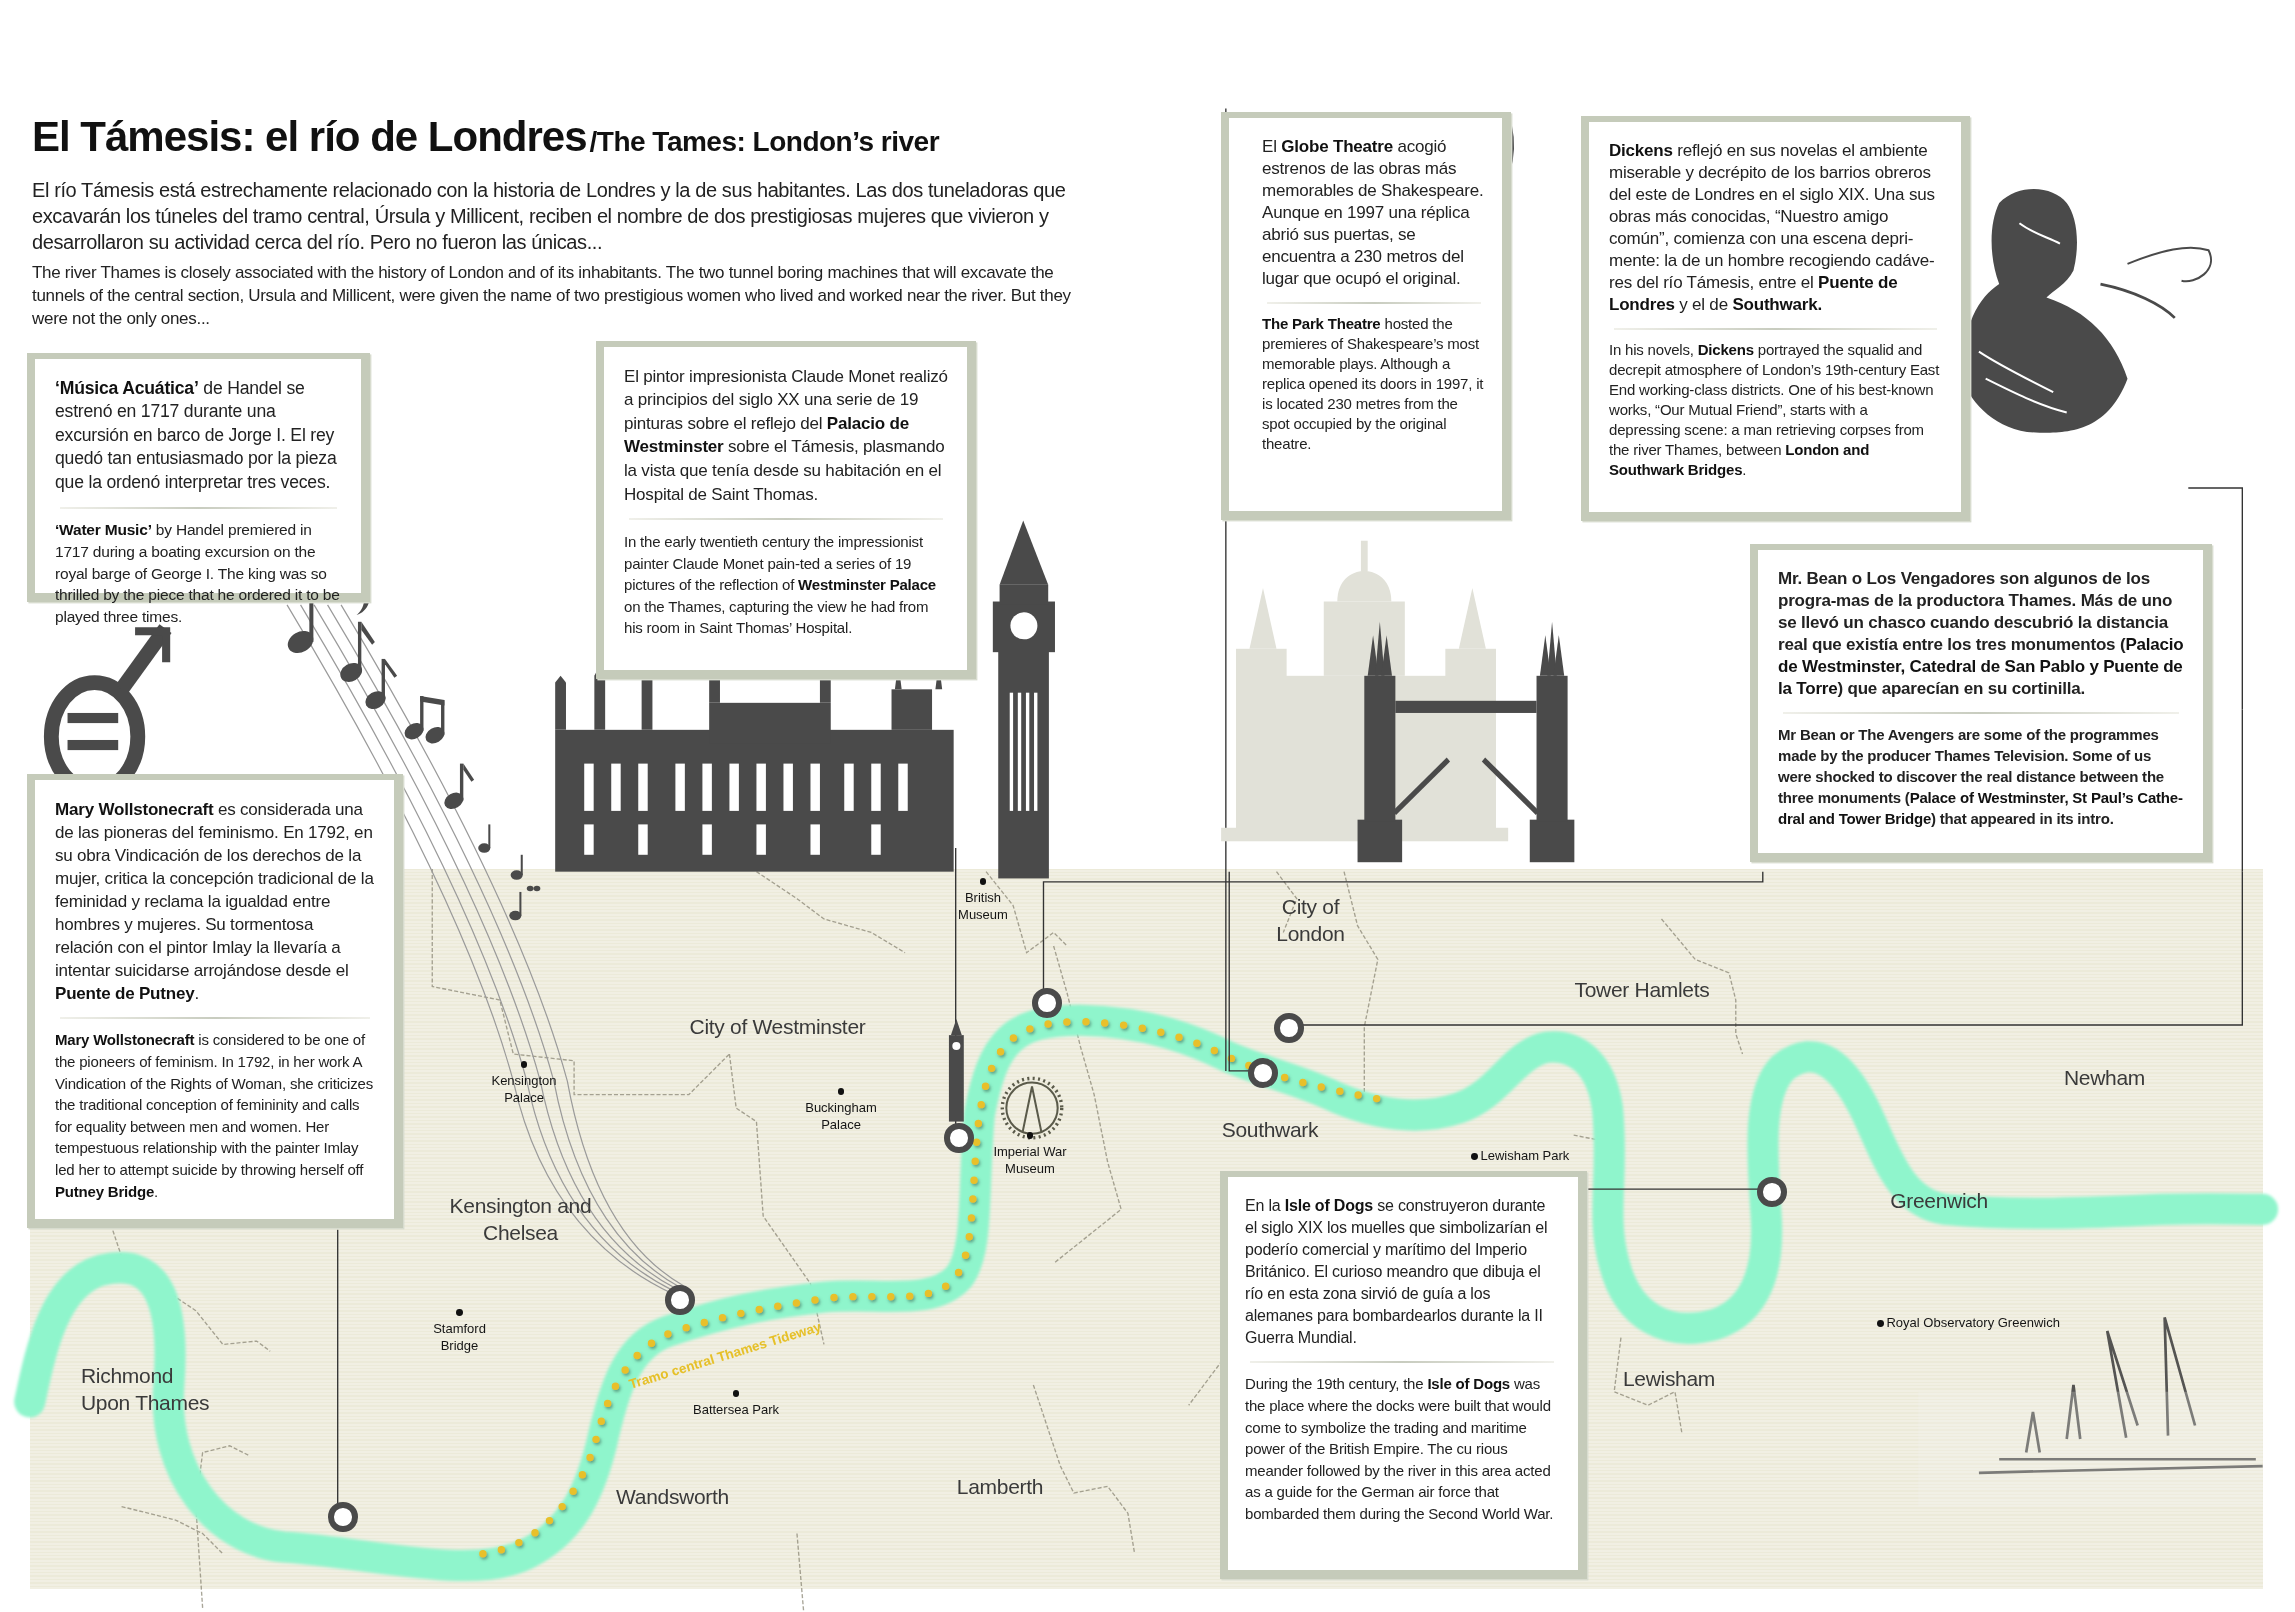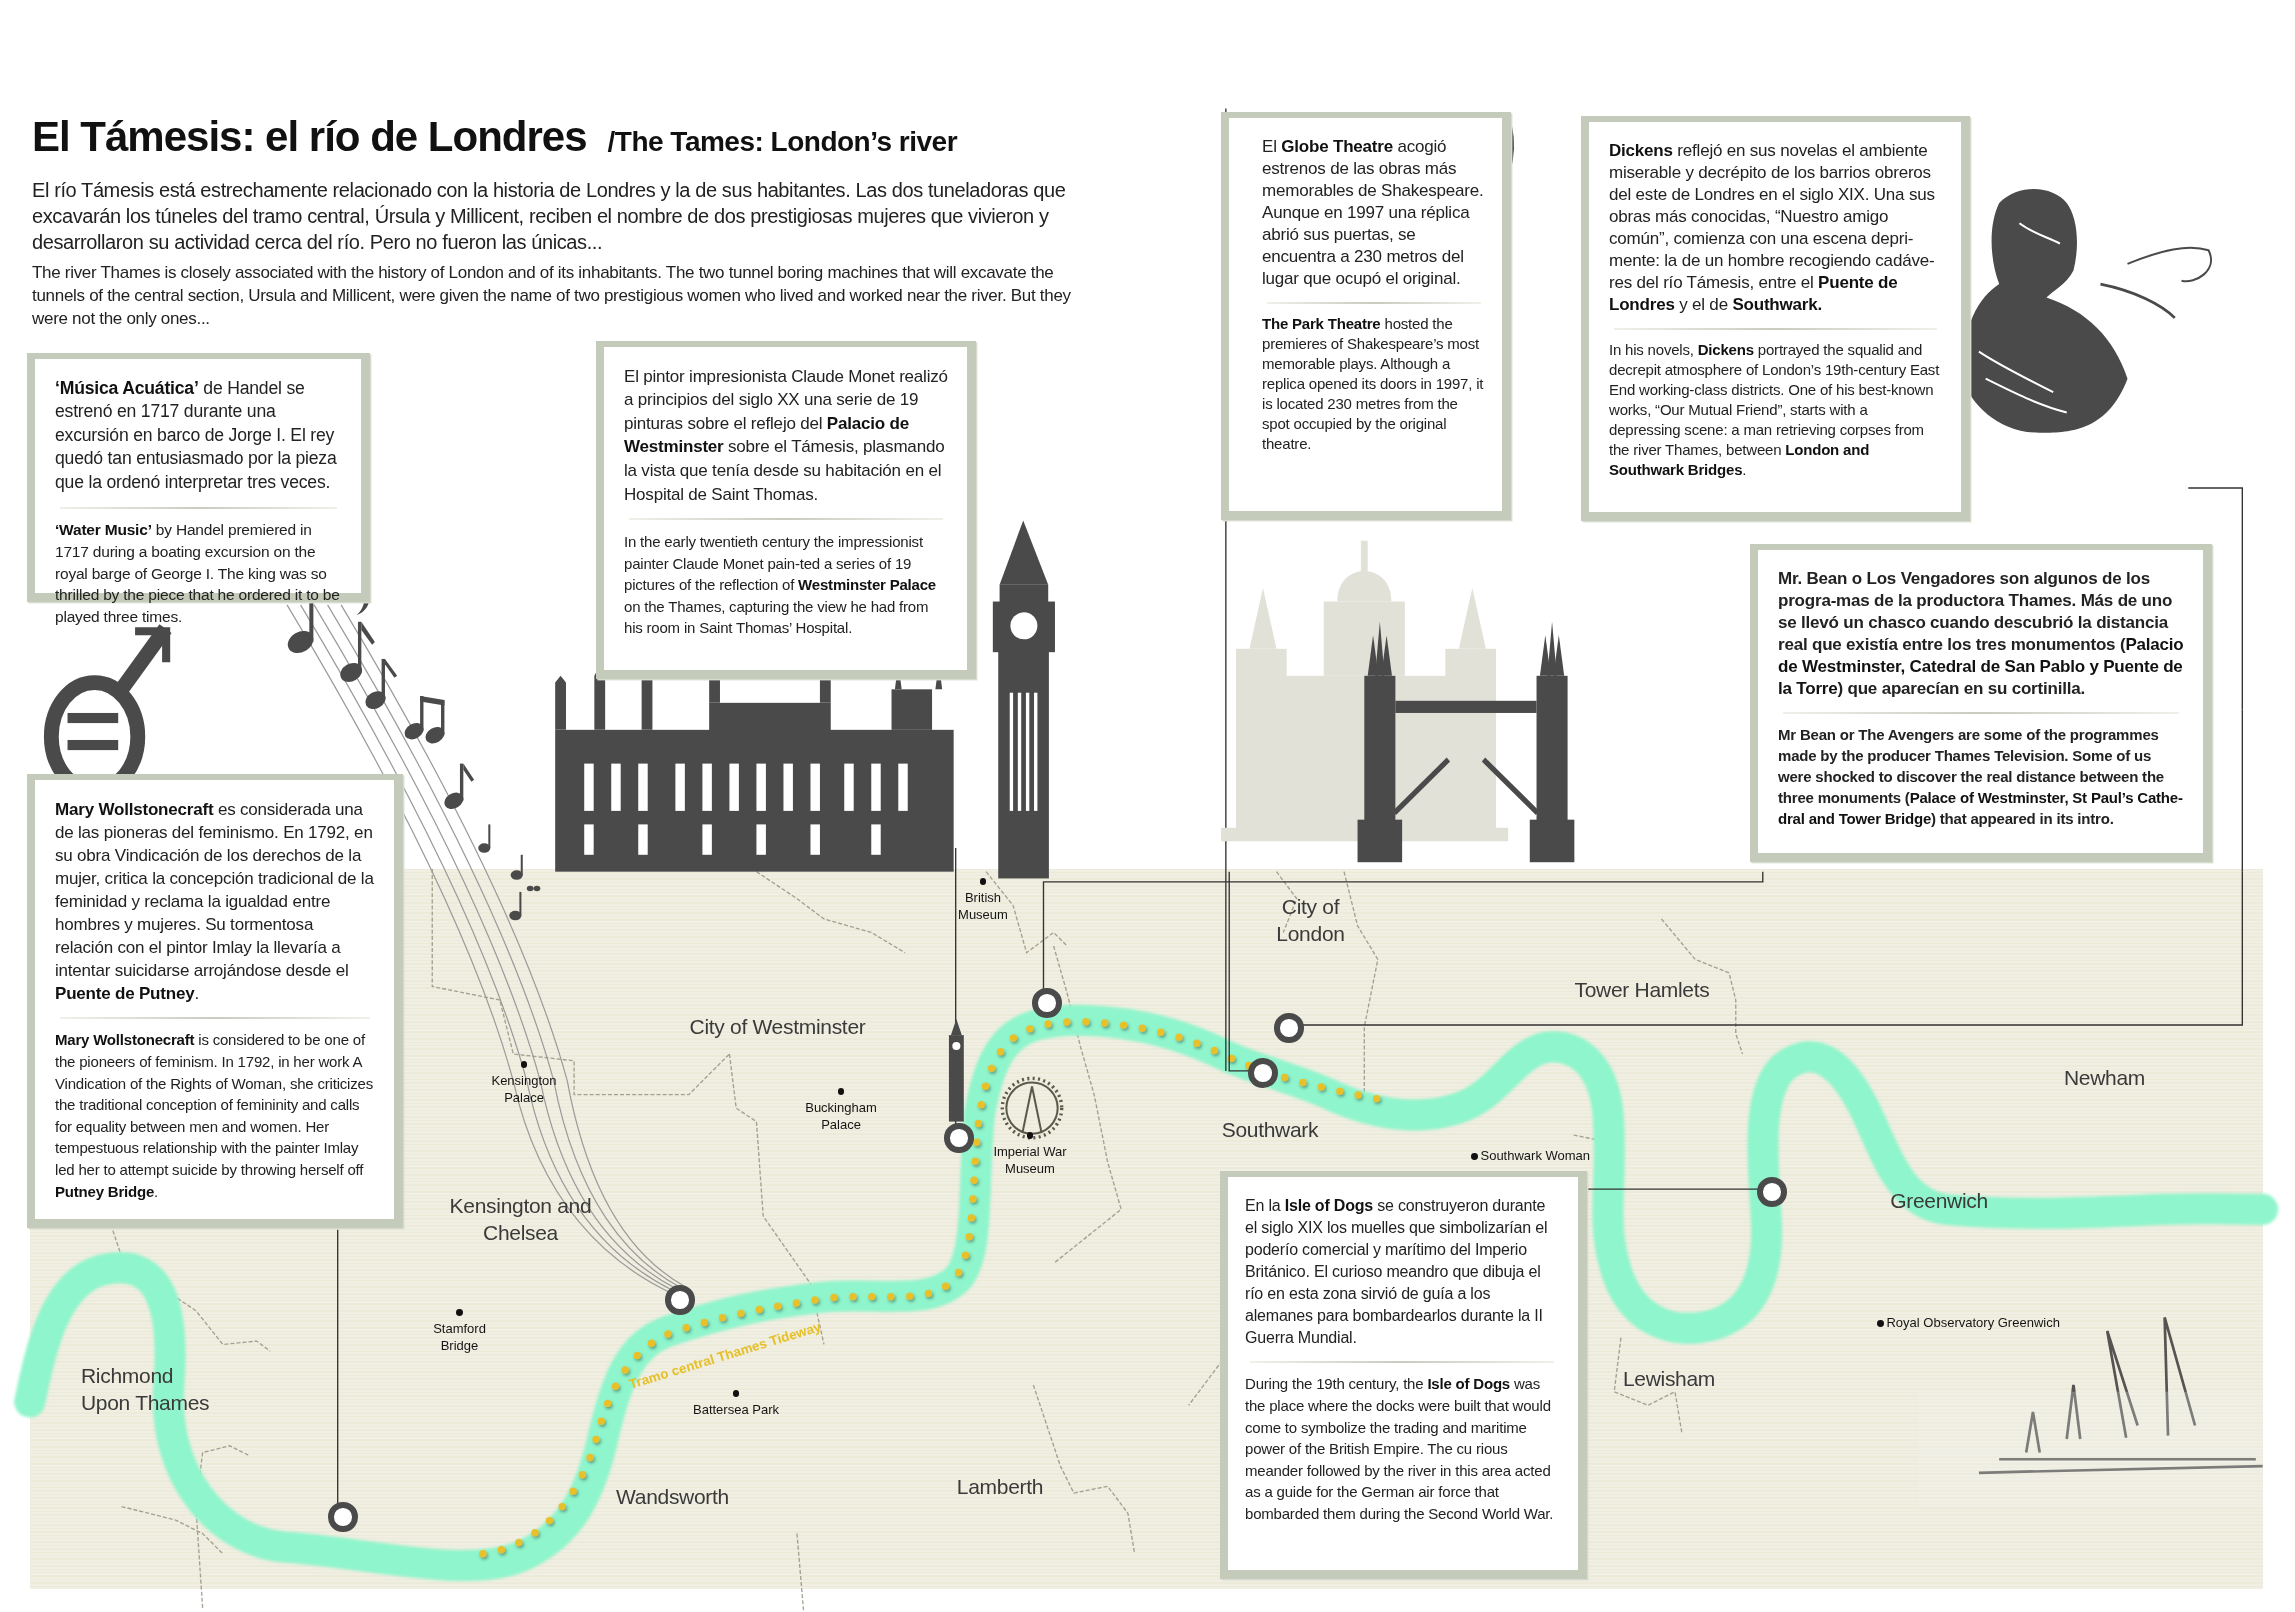--- a/index.html
+++ b/index.html
@@ -2,21 +2,21 @@
 <html style="font-size:10.8px"><head>
 <meta charset="utf-8">
 <style>
   html,body{margin:0;padding:0;background:#ffffff;}
   body{width:2295px;height:1613px;position:relative;overflow:hidden;
        font-family:"Liberation Sans","DejaVu Sans",sans-serif;color:#1f1f1f;}
   .abs{position:absolute;}
   
   .title-row{left:32px;top:113px;white-space:nowrap;}
   .title-main{font-size:42px;font-weight:bold;letter-spacing:-1px;color:#111;}
-  .title-sub{font-size:28px;font-weight:bold;letter-spacing:-0.5px;color:#111;margin-left:21px;}
+  .title-sub{font-size:28px;font-weight:bold;letter-spacing:-0.5px;color:#111;margin-left:3px;}
   .intro-es{left:32px;top:177px;width:1054px;font-size:20px;line-height:26px;color:#222;letter-spacing:-0.4px;}
   .intro-en{left:32px;top:261px;width:1054px;font-size:17px;line-height:23px;color:#222;letter-spacing:-0.3px;}
   
   .map{left:30px;top:869px;width:2233px;height:720px;
        background:repeating-linear-gradient(0deg,#f1efe3 0px,#f1efe3 2px,#ecead9 2px,#ecead9 3.4px);}
   
   .box{position:absolute;background:#ffffff;border:9.5px solid #c5cbba;border-left-width:8px;border-top-width:6.8px;
        box-shadow:1.4px 1.4px 0 #d8dccf;box-sizing:border-box;padding:17.6px 19px 13.5px 20px;
        font-size:17px;line-height:23px;color:#222;letter-spacing:-0.2px;}
   .box b{color:#111;}
@@ -269,21 +269,21 @@
 <div class="district" style="left:1615px;top:1365px;width:108px;">Lewisham</div>
 <div class="district" style="left:605px;top:1483px;width:135px;">Wandsworth</div>
 <div class="district" style="left:939px;top:1473px;width:122px;">Lamberth</div>
 
 <div class="poi" style="left:946px;top:878px;width:74px;"><span class="dot"></span><span>British Museum</span></div>
 <div class="poi" style="left:480px;top:1061px;width:88px;"><span class="dot"></span><span>Kensington Palace</span></div>
 <div class="poi" style="left:797px;top:1088px;width:88px;"><span class="dot"></span><span>Buckingham Palace</span></div>
 <div class="poi" style="left:986px;top:1132px;width:88px;"><span class="dot"></span><span>Imperial War Museum</span></div>
 <div class="poi" style="left:419px;top:1309px;width:81px;"><span class="dot"></span><span>Stamford Bridge</span></div>
 <div class="poi" style="left:682px;top:1390px;width:108px;"><span class="dot"></span><span>Battersea Park</span></div>
-<div class="poi-inline" style="left:1471px;top:1148px;"><span class="dot"></span><span>Southwark Woman</span></div>
+<div class="poi-inline" style="left:1471px;top:1148px;"><span class="dot"></span><span>Lewisham Park</span></div>
 <div class="poi-inline" style="left:1877px;top:1315px;"><span class="dot"></span><span>Royal Observatory Greenwich</span></div>
 <div class="tide-label">Tramo central Thames Tideway</div>
 
 <div class="box" style="left:27px;top:353px;width:343px;height:249px;">
   <div class="es"><b>‘Música Acuática’</b><span> de Handel se estrenó en 1717 durante una excursión en barco de Jorge I. El rey quedó tan entusiasmado por la pieza que la ordenó interpretar tres veces.</span></div>
   <div class="sep"></div>
   <div style="font-size:15.5px;line-height:21.6px;"><b>‘Water Music’</b><span> by Handel premiered in 1717 during a boating excursion on the royal barge of George I. The king was so thrilled by the piece that he ordered it to be played three times.</span></div>
 </div>
 
 <div class="box" style="left:596px;top:341px;width:380px;height:338px;">

